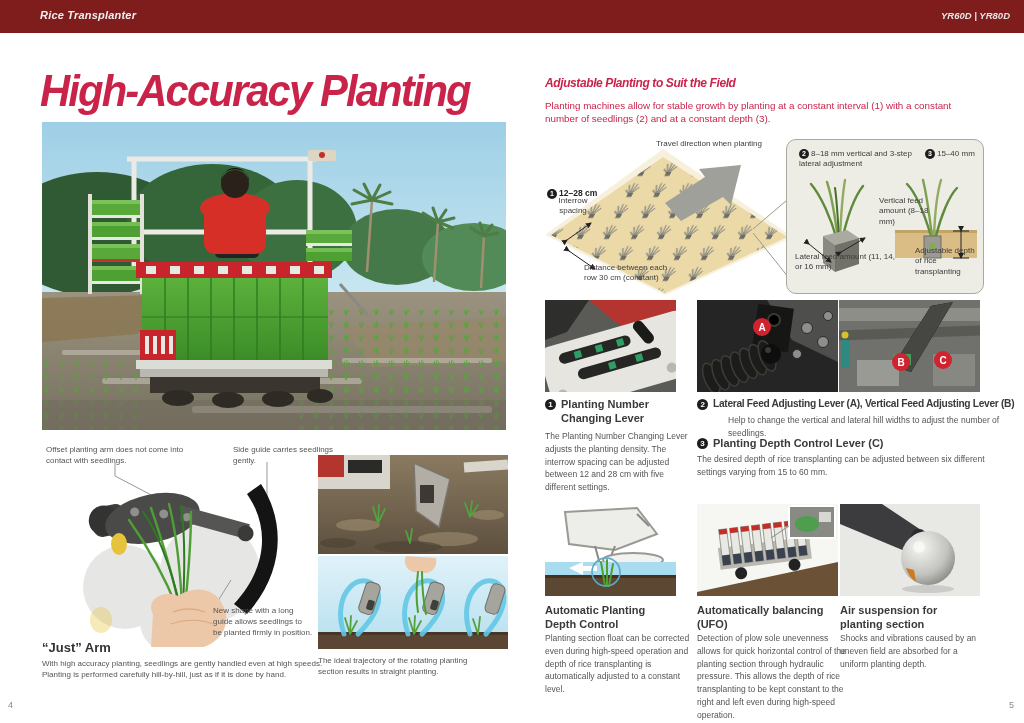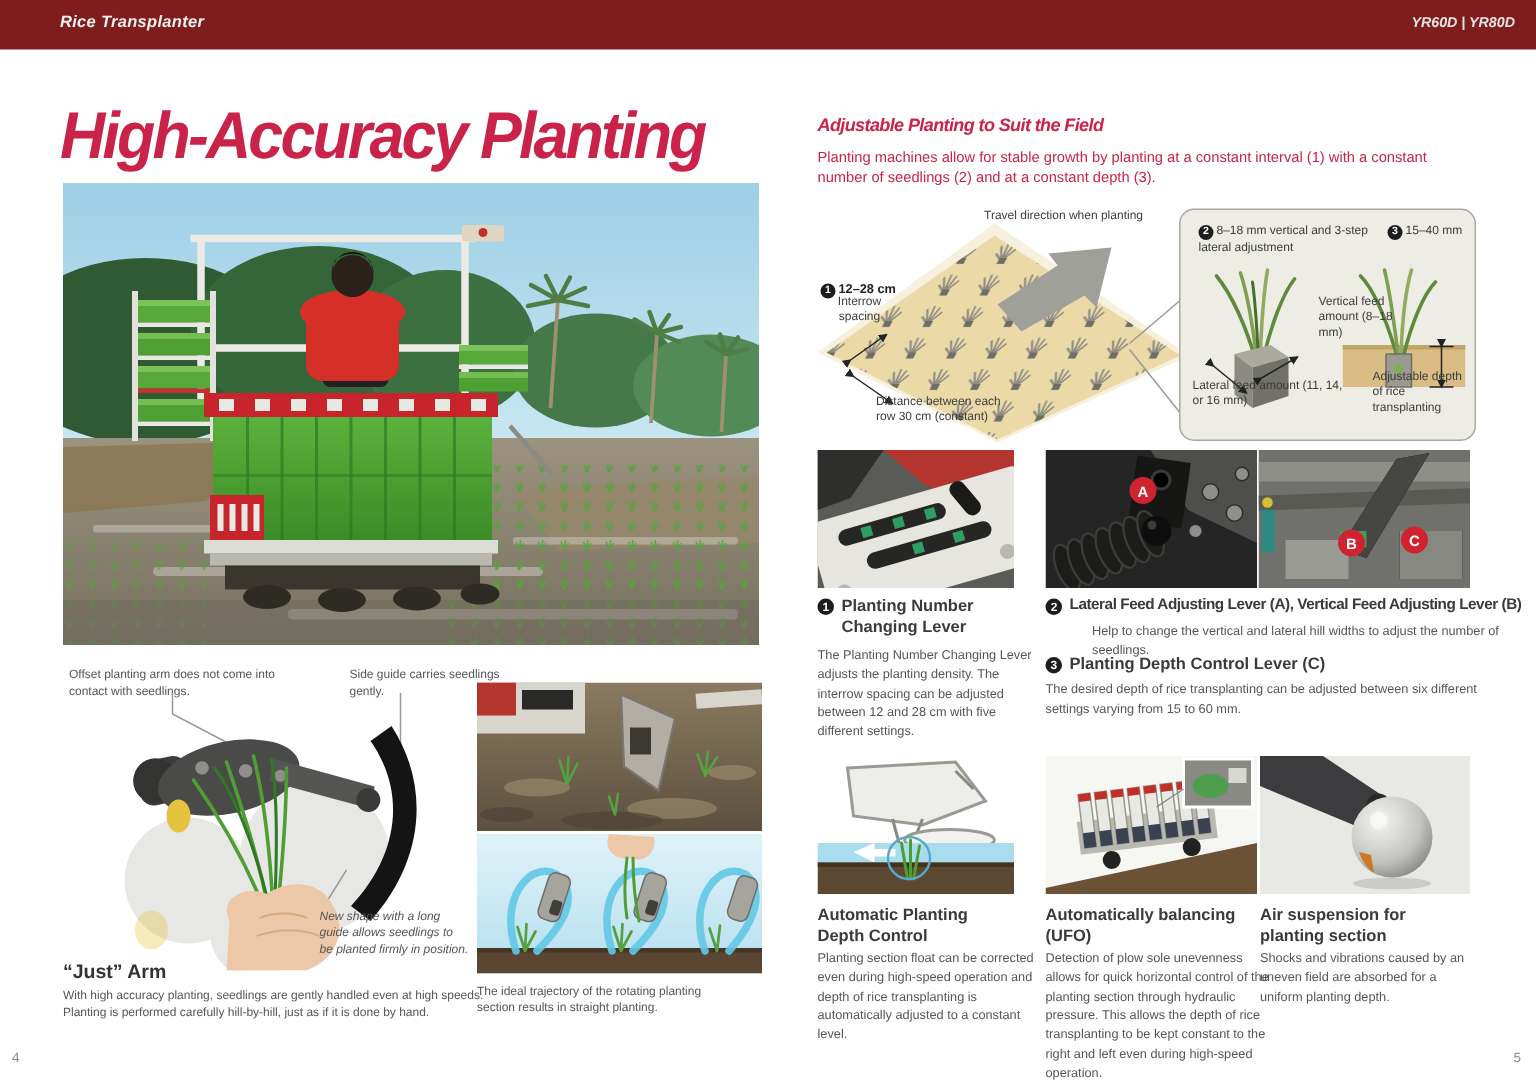--- a/index.html
+++ b/index.html
@@ -231,21 +231,21 @@
           <path d="M148,145 C150,102 150,68 146,44"></path>
       </g>
       <path d="M118,152 C110,136 130,128 143,134 C161,122 181,128 187,142 C197,158 189,178 169,185 L116,185 Z" fill="#ecc8a8"></path>
       <g stroke="#d8a880" stroke-width="1.2" fill="none">
           <path d="M138,150 C148,146 160,146 170,150"></path>
           <path d="M136,162 C150,157 166,157 178,162"></path>
         </g>
     </svg>
   </div>
 
-  <div class="abs co" style="left:213px;top:606px;width:100px;background:rgba(255,255,255,.0);font-style:italic;">New shape with a long guide allows seedlings to be planted firmly in position.</div>
+  <div class="abs co" style="left:213px;top:606px;width:100px;background:rgba(255,255,255,.0);">New shape with a long guide allows seedlings to be planted firmly in position.</div>
   <div class="abs jh" style="left:42px;top:640px;">“Just” Arm</div>
   <div class="abs co" style="left:42px;top:659px;width:282px;">With high accuracy planting, seedlings are gently handled even at high speeds. Planting is performed carefully hill-by-hill, just as if it is done by hand.</div>
 
   <div class="abs" style="left:318px;top:455px;width:190px;height:99px;">
     <svg width="190" height="99" viewBox="0 0 190 99">
       <defs>
           <linearGradient id="mp" x1="0" y1="0" x2="0" y2="1">
             <stop offset="0" stop-color="#8a7a60"></stop>
             <stop offset="1" stop-color="#5d503f"></stop>
           </linearGradient>

